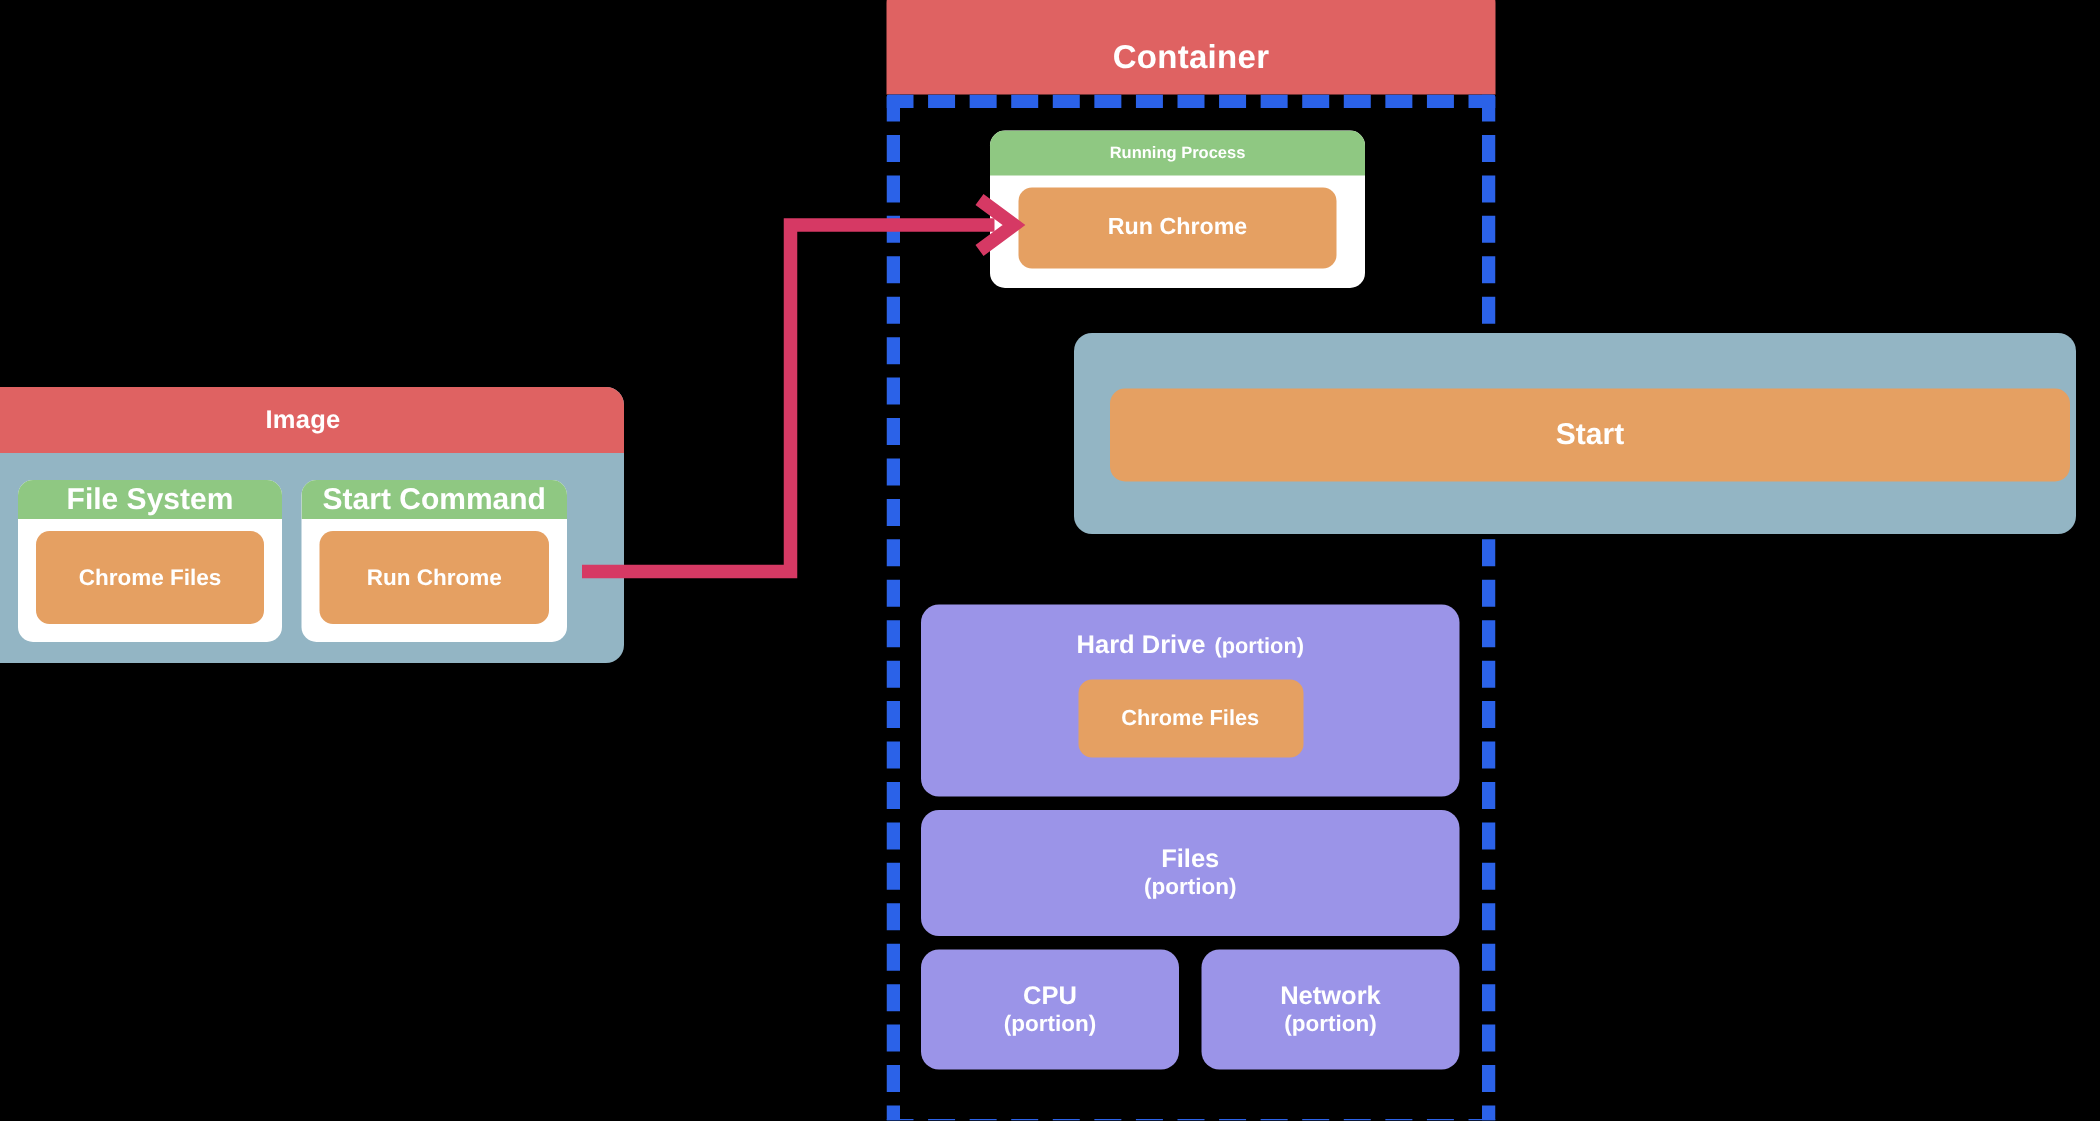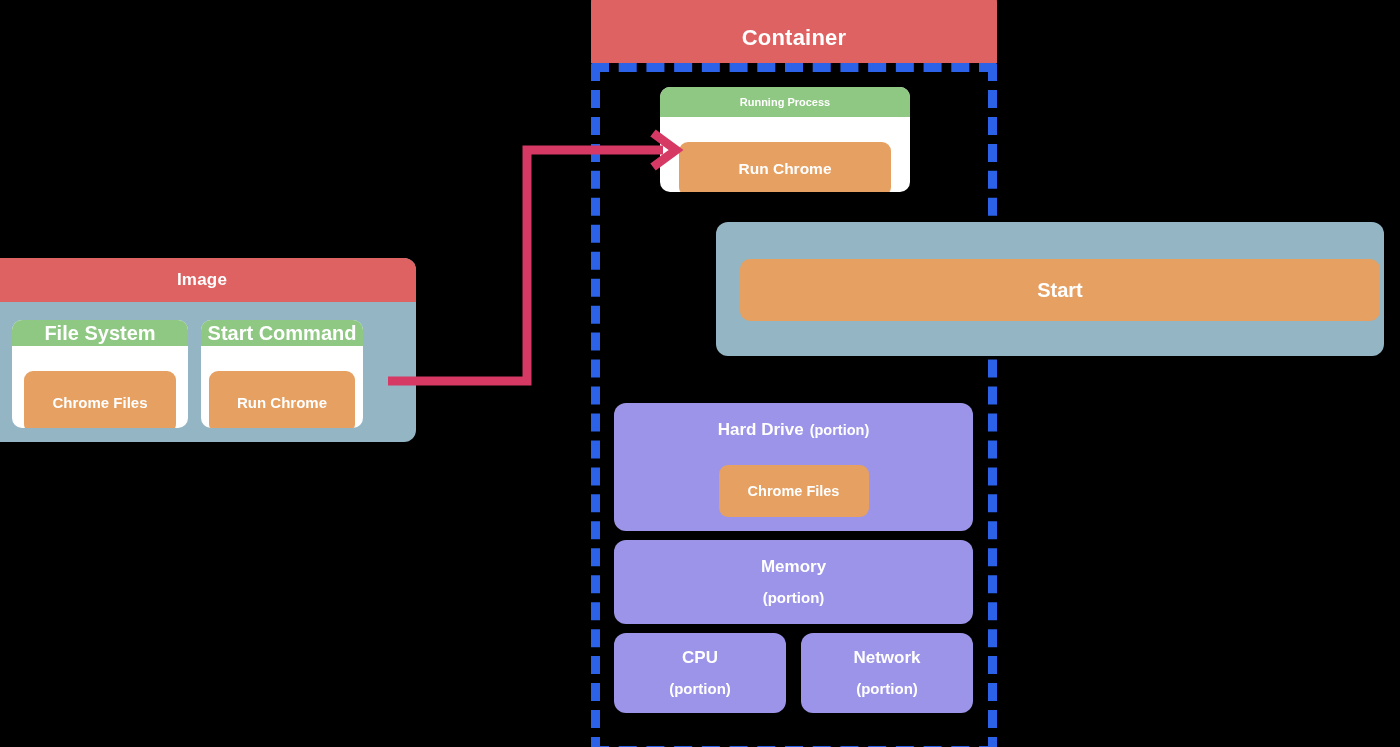--- a/index.html
+++ b/index.html
@@ -63,35 +63,34 @@
     justify-content: center;
     color: #ffffff;
     font-weight: bold;
     font-size: 20px;
   }
   .sub-card-body {
     display: flex;
     align-items: center;
     justify-content: center;
     padding: 8px;
-    margin-top: 17px;
   }
   .orange-chip {
     background: #e5a062;
     border-radius: 9px;
     color: #ffffff;
     font-weight: bold;
     display: flex;
     align-items: center;
     justify-content: center;
     text-align: center;
   }
 
   #fs-card  { left: 24px;  top: 62px; width: 176px; height: 108px; }
-  #sc-card  { left: 213px; top: 62px; width: 162px; height: 108px; }
+  #sc-card  { left: 213px; top: 62px; width: 177px; height: 108px; }
   #fs-chip  { width: 152px; height: 62px; font-size: 15px; }
   #sc-chip  { width: 153px; height: 62px; font-size: 15px; }
 
   
   #container-header {
     left: 591px;
     top: -10px;
     width: 406px;
     height: 73px;
     background: #df6262;
@@ -146,21 +145,20 @@
   .res-box {
     background: #9b94e8;
     border-radius: 12px;
     color: #ffffff;
     font-weight: bold;
     display: flex;
     flex-direction: column;
     align-items: center;
     justify-content: center;
     text-align: center;
-    gap: 12px;
   }
   .res-title { font-size: 17px; line-height: 1.25; }
   .res-portion { font-size: 15px; line-height: 1.25; }
   .res-portion-inline { font-size: 14.5px; font-weight: bold; }
 
   #hard-drive { left: 614px; top: 403px; width: 359px; height: 128px; justify-content: flex-start; padding-top: 16px; }
   #hd-chip { width: 150px; height: 52px; font-size: 14.5px; margin-top: 13px; }
   #memory  { left: 614px; top: 540px; width: 359px; height: 84px; }
   #cpu     { left: 614px; top: 633px; width: 172px; height: 80px; text-align: right; }
   #network { left: 801px; top: 633px; width: 172px; height: 80px; }
@@ -209,21 +207,21 @@
   <div class="abs" id="kernel-inner">Start</div>
 
   <div class="abs res-box" id="hard-drive">
     <div>
       <span class="res-title">Hard Drive</span><span class="res-portion-inline" style="margin-left:6px;">(portion)</span>
     </div>
     <div class="orange-chip" id="hd-chip">Chrome Files</div>
   </div>
 
   <div class="abs res-box" id="memory">
-    <div class="res-title">Memory</div>
+    <div class="res-title">Files</div>
     <div class="res-portion">(portion)</div>
   </div>
 
   <div class="abs res-box" id="cpu">
     <div class="res-title">CPU</div>
     <div class="res-portion">(portion)</div>
   </div>
 
   <div class="abs res-box" id="network">
     <div class="res-title">Network</div>

